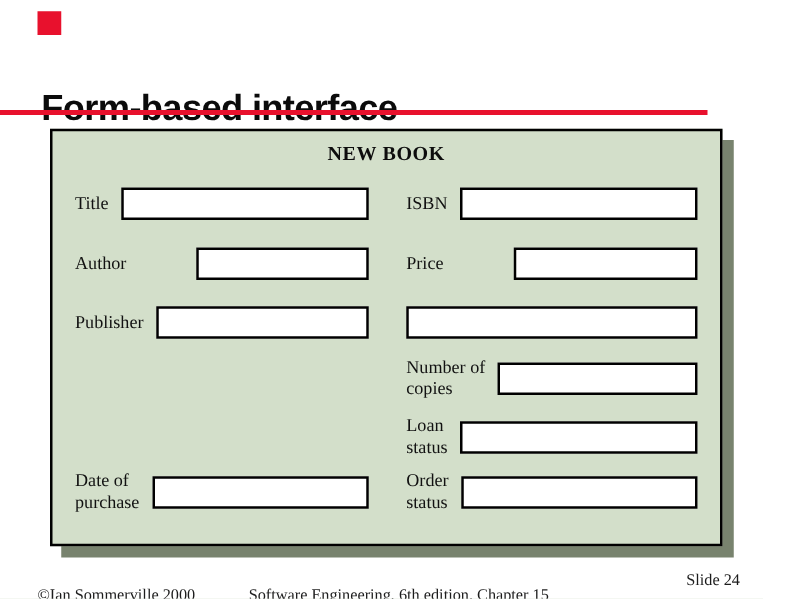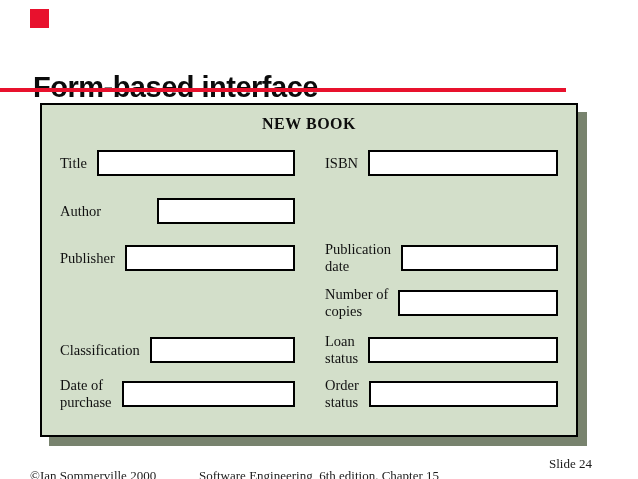--- a/index.html
+++ b/index.html
@@ -76,37 +76,35 @@
     <input class="fbox" type="text" value="" style="">
   </div>
   <div class="field-row col-left row-1">
     <span class="flabel">Author</span>
     <input class="fbox" type="text" value="" style="">
   </div>
   <div class="field-row col-left row-2">
     <span class="flabel">Publisher</span>
     <input class="fbox" type="text" value="" style="">
   </div>
-  <div class="field-row col-left row-4">
-    <span class="flabel">Classification</span>
-    <input class="fbox" type="text" value="" style="">
-  </div>
   <div class="field-row col-left row-5">
     <span class="flabel">Date of
 purchase</span>
     <input class="fbox" type="text" value="" style="">
   </div>
 
   <div class="field-row col-right row-0">
     <span class="flabel">ISBN</span>
     <input class="fbox" type="text" value="" style="">
   </div>
+  <div class="field-row col-right row-1">
+    <span class="flabel">Price</span>
+    <input class="fbox" type="text" value="" style="">
+  </div>
   <div class="field-row col-right row-2">
-    <span class="flabel">Publication
-date</span>
     <input class="fbox" type="text" value="" style="">
   </div>
   <div class="field-row col-right row-3">
     <span class="flabel">Number of
 copies</span>
     <input class="fbox" type="text" value="" style="">
   </div>
   <div class="field-row col-right row-4">
     <span class="flabel">Loan
 status</span>

